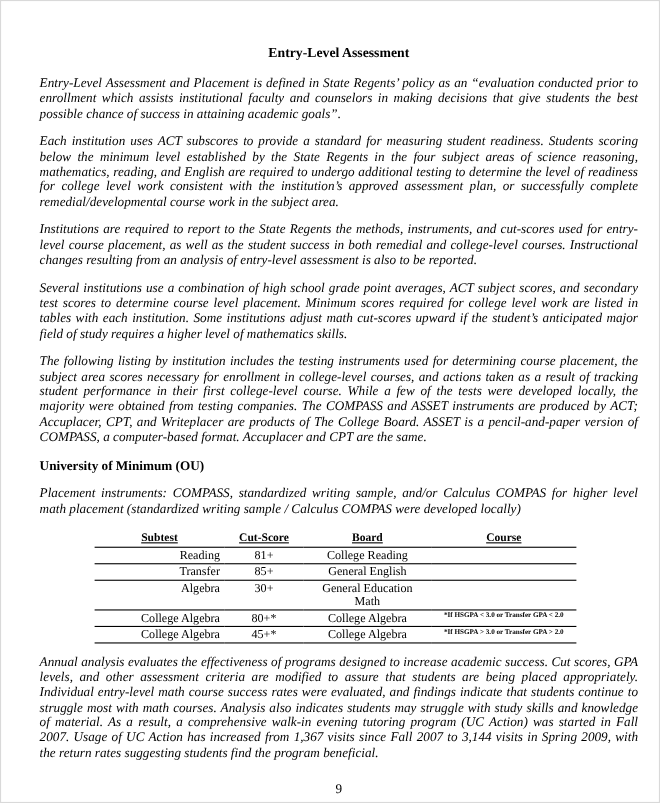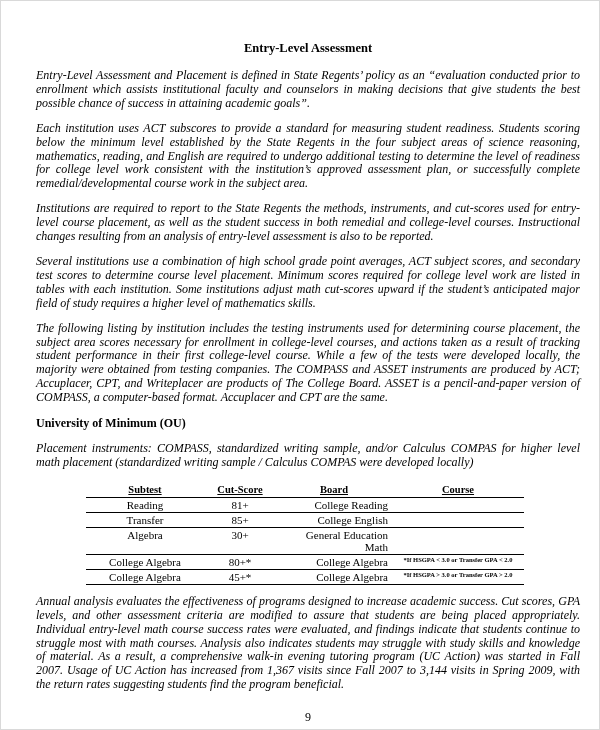--- a/index.html
+++ b/index.html
@@ -39,23 +39,23 @@
   }
   table.placement th span { text-decoration: underline; }
   table.placement td {
     border-bottom: 1px solid #000;
     padding: 1px 4px; vertical-align: top;
   }
   .col-subtest { width: 118px; }
   .col-cut { width: 72px; }
   .col-course { width: 116px; }
   .col-notes { width: 132px; }
-  td.cell-subtest { text-align: center; padding-left: 14px; }
+  td.cell-subtest { text-align: right; padding-left: 14px; }
   td.cell-cut { text-align: center; }
-  td.cell-course { text-align: right; }
+  td.cell-course { text-align: center; }
   td.cell-notes {
     font-size: 6.5px; font-weight: bold;
     text-align: center; vertical-align: middle;
     line-height: 1.1;
   }
   .page-number { text-align: center; font-size: 12px; margin-top: 18px; }
 </style>
 </head>
 <body>
 
@@ -91,21 +91,21 @@
     <tbody>
       <tr>
         <td class="cell-subtest">Reading</td>
         <td class="cell-cut">81+</td>
         <td class="cell-course">College Reading</td>
         <td class="cell-notes"></td>
       </tr>
       <tr>
         <td class="cell-subtest">Transfer</td>
         <td class="cell-cut">85+</td>
-        <td class="cell-course">College English</td>
+        <td class="cell-course">General English</td>
         <td class="cell-notes"></td>
       </tr>
       <tr>
         <td class="cell-subtest">Algebra</td>
         <td class="cell-cut">30+</td>
         <td class="cell-course">General Education Math</td>
         <td class="cell-notes"></td>
       </tr>
       <tr>
         <td class="cell-subtest">College Algebra</td>

